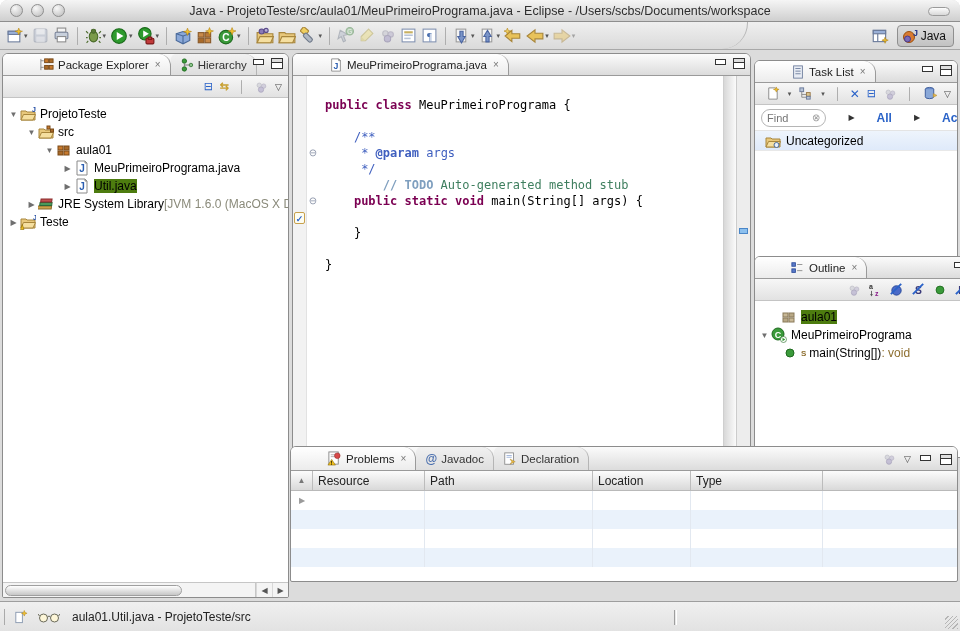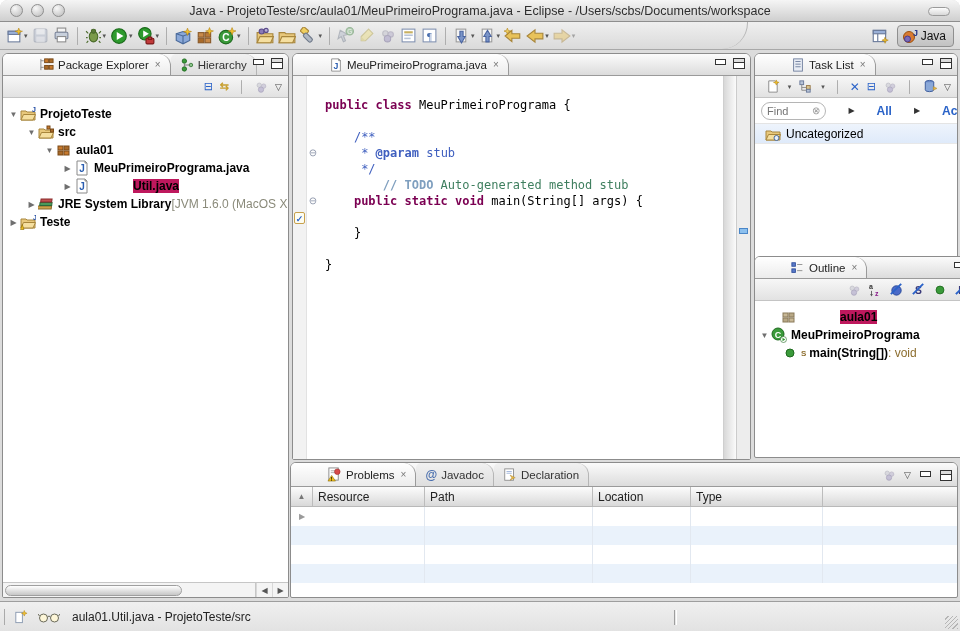--- a/index.html
+++ b/index.html
@@ -46,22 +46,22 @@
     display:flex; align-items:center; justify-content:flex-end; gap:7px; padding-right:6px; }
   .vico { font-size:11px; line-height:1; }
   .menu-arrow { font-size:9px; color:#444; }
 
   
   .tree { font-size:12px; padding-top:7px; white-space:nowrap; overflow:hidden; }
   .trow { height:18px; display:flex; align-items:center; }
   .expander { width:13px; flex:none; font-size:8px; color:#6f6f6f; text-align:center; }
   .ticon { width:16px; height:16px; flex:none; margin-right:4px; position:relative; }
   .ticon svg { display:block; }
-  .tlabel { color:#000;font-weight:bold; }
-  .tlabel.sel { background:#be185d;margin-left:39px; }
+  .tlabel { color:#000; }
+  .tlabel.sel { background:#4d7c0f; }
   .decor { color:#8a8a7a; }
 
   
   .hscroll { position:absolute; left:0; right:0; bottom:0; height:15px; background:#f4f4f4; border-top:1px solid #c6c6c6; display:flex; align-items:center; }
   .hthumb { height:11px; width:62%; margin-left:2px; border-radius:6px; background:linear-gradient(#ffffff,#c6c6c6); border:1px solid #9f9f9f; }
   .harrows { margin-left:auto; display:flex; height:100%; border-left:1px solid #c6c6c6; }
   .harrow { width:16px; display:flex; align-items:center; justify-content:center; font-size:8px; color:#555; border-left:1px solid #d8d8d8; }
 
   
   .editor-body { position:absolute; left:0; right:0; top:22px; bottom:0; display:flex; background:#fff; }
@@ -495,38 +495,38 @@
           <div class="ruler-line"></div>
           <div class="ruler-line"></div>
           <div class="ruler-line"></div>
         </div>
       <div class="code-area">
           <div>
             <div class="code-line">&nbsp;</div>
             <div class="code-line"><span class="tok-kw">public</span><span class="tok-pl"> </span><span class="tok-kw">class</span><span class="tok-pl"> MeuPrimeiroPrograma {</span></div>
             <div class="code-line">&nbsp;</div>
             <div class="code-line"><span class="tok-pl">	</span><span class="tok-doc">/**</span></div>
-            <div class="code-line"><span class="tok-pl">	</span><span class="tok-doc"> * </span><span class="tok-doctag">@param</span><span class="tok-doc"> stub</span></div>
+            <div class="code-line"><span class="tok-pl">	</span><span class="tok-doc"> * </span><span class="tok-doctag">@param</span><span class="tok-doc"> args</span></div>
             <div class="code-line"><span class="tok-pl">	</span><span class="tok-doc"> */</span></div>
             <div class="code-line"><span class="tok-pl">		</span><span class="tok-todo">// TODO</span><span class="tok-cmt"> Auto-generated method stub</span></div>
             <div class="code-line"><span class="tok-pl">	</span><span class="tok-kw">public</span><span class="tok-pl"> </span><span class="tok-kw">static</span><span class="tok-pl"> </span><span class="tok-kw">void</span><span class="tok-pl"> main(String[] args) {</span></div>
             <div class="code-line">&nbsp;</div>
             <div class="code-line"><span class="tok-pl">	}</span></div>
             <div class="code-line">&nbsp;</div>
             <div class="code-line"><span class="tok-pl">}</span></div>
           </div>
         </div>
       <div class="vscroll-track"></div>
       <div class="overview-ruler">
         <div class="overview-mark"></div>
       </div>
     </div>
   </div>
 
-  <div class="panel" id="tasks" style="left:754px; top:53px; width:204px; height:248px;">
+  <div class="panel" id="tasks" style="left:754px; top:60px; width:204px; height:248px;">
     <div class="tabrow">
       <div class="tab active">
         <svg width="14" height="14" viewBox="0 0 16 16">
             <rect x="3" y="1" width="10" height="14" fill="#e8ecf4" stroke="#6a7a9a"></rect>
             <line x1="5" y1="4" x2="11" y2="4" stroke="#6a7a9a"></line>
             <line x1="5" y1="7" x2="11" y2="7" stroke="#6a7a9a"></line>
             <line x1="5" y1="10" x2="11" y2="10" stroke="#6a7a9a"></line>
           </svg>
         <span>Task List</span>
         <span class="closex">×</span>
@@ -663,21 +663,21 @@
               <circle cx="5" cy="8" r="4" fill="#3a9a3a" stroke="#1e6a1e"></circle>
             </svg>
           </span>
         <span class="supS">S</span>
         <span class="tlabel">main(String[])</span>
           <span class="suffix"> : void</span>
       </div>
     </div>
   </div>
 
-  <div class="panel" id="problems" style="left:290px; top:462px; width:668px; height:136px;">
+  <div class="panel" id="problems" style="left:290px; top:446px; width:668px; height:136px;">
     <div class="tabrow" style="height:24px;">
       <div class="tab active">
         <svg width="15" height="15" viewBox="0 0 16 16">
             <rect x="2" y="1" width="10" height="13" fill="#fff" stroke="#8a8a8a"></rect>
             <line x1="4" y1="4" x2="10" y2="4" stroke="#b0b0b0"></line>
             <line x1="4" y1="6" x2="10" y2="6" stroke="#b0b0b0"></line>
             <circle cx="11" cy="5" r="3" fill="#d84a4a" stroke="#8a1a1a" stroke-width=".5"></circle>
             <polygon points="5,9 9,15 1,15" fill="#f0c020" stroke="#8a6a00" stroke-width=".6"></polygon>
             <text x="5" y="14.7" font-size="5.5" font-weight="bold" fill="#000" text-anchor="middle" font-family="sans-serif">!</text>
           </svg>

